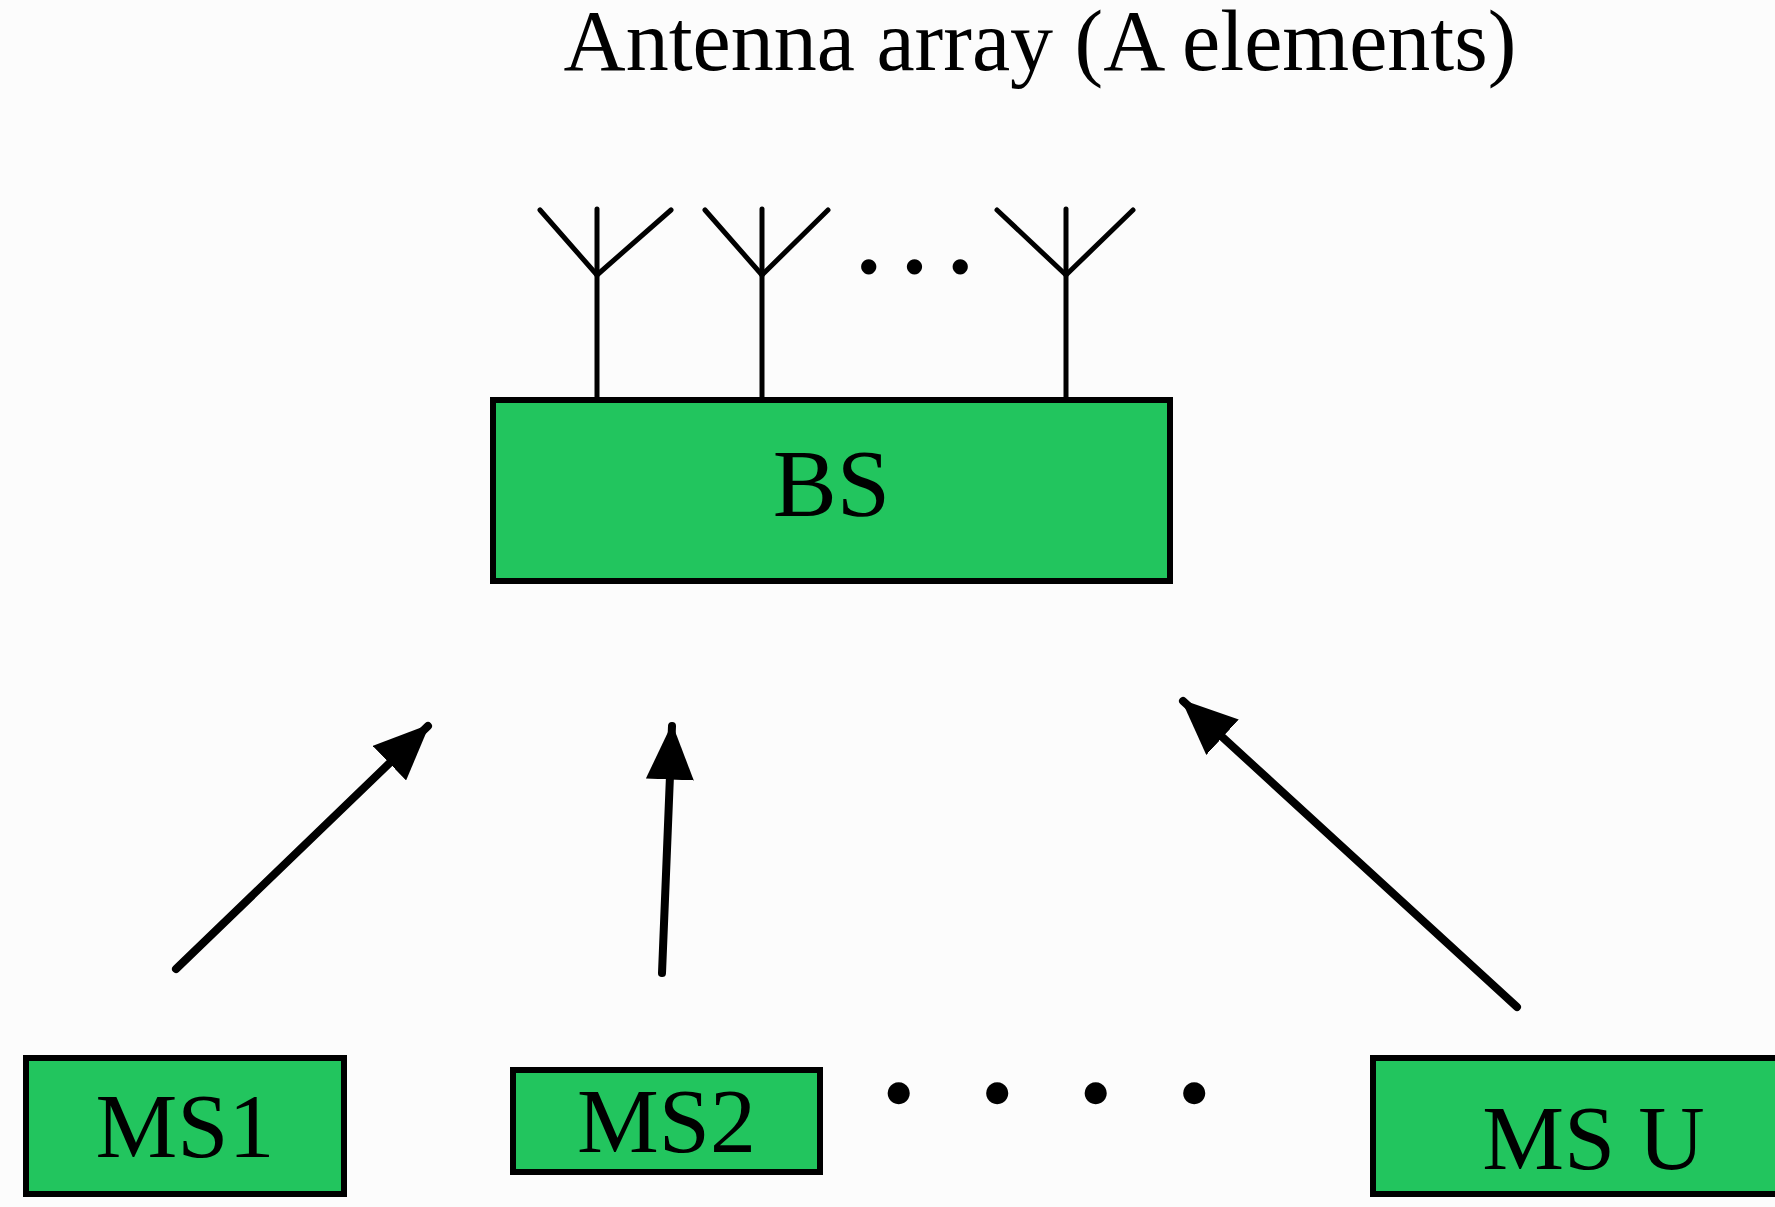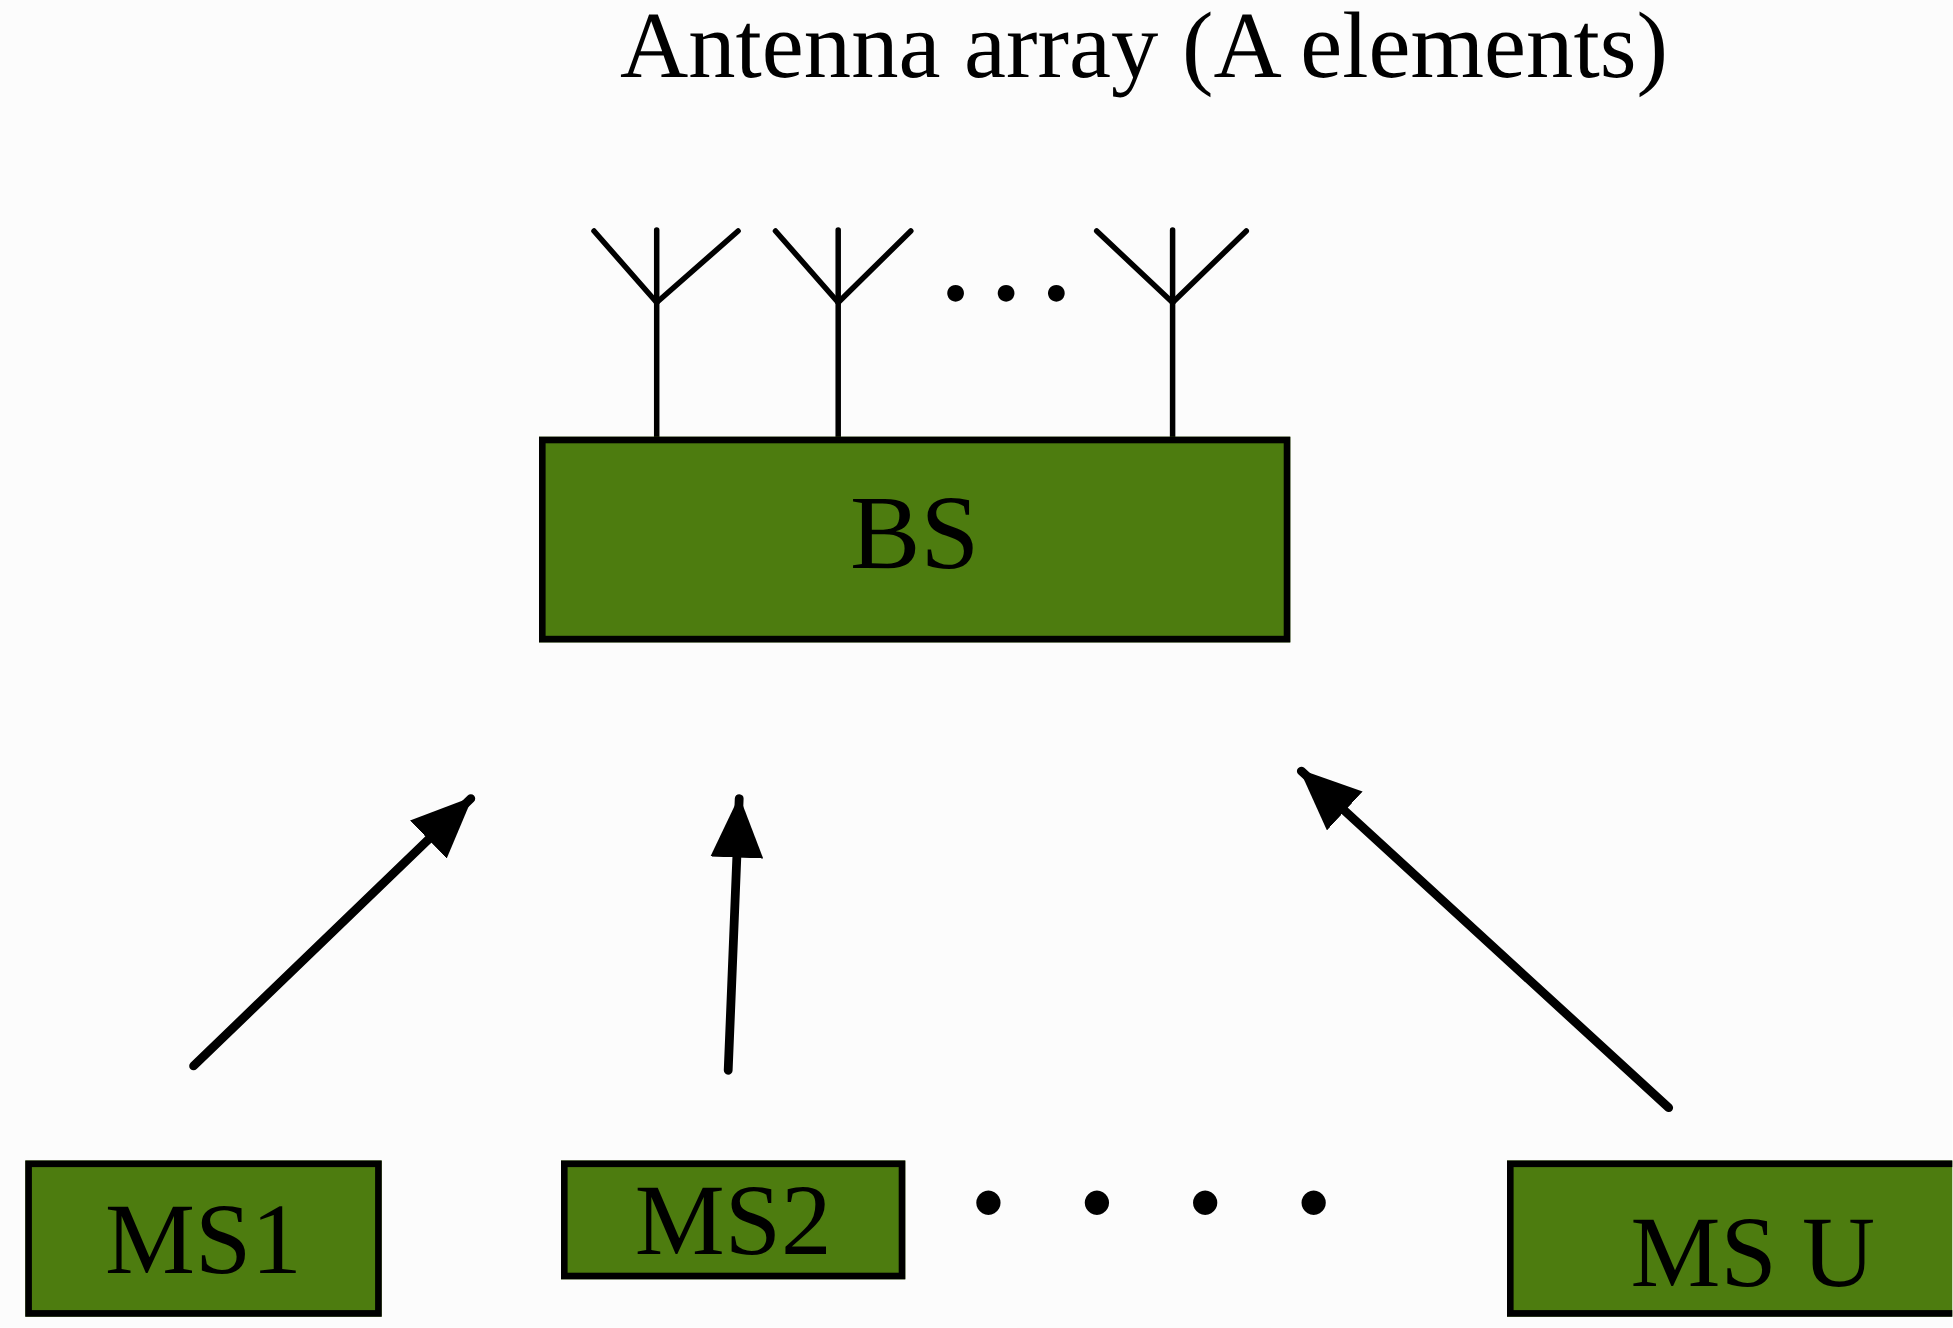--- a/index.html
+++ b/index.html
@@ -31,21 +31,21 @@
     text-align: center;
     font-size: 86px;
     line-height: 1.1;
     white-space: nowrap;
     color: #000000;
   }
   .node-box {
     position: absolute;
     box-sizing: border-box;
     border: 6px solid #000000;
-    background: #4d7c0f;
+    background: #22c55e;
     display: flex;
     align-items: center;
     justify-content: center;
     font-family: "Liberation Serif", serif;
     color: #000000;
   }
   .bs-box {
     left: 490px;
     top: 397px;
     width: 683px;
@@ -53,21 +53,21 @@
     font-size: 96px;
     padding-bottom: 14px;
   }
   .ms-box {
     top: 1055px;
     height: 142px;
     font-size: 92px;
     font-family: Liberation Serif, serif;
   }
   .ms1-box { left: 23px;   width: 324px; }
-  .ms2-box { left: 510px;  width: 313px; height: 108px; }
+  .ms2-box { left: 510px;  width: 313px; height: 108px; margin-top: 12px; }
   .msu-box { left: 1370px; width: 447px; align-items: flex-end; }
   .dots {
     position: absolute;
     font-family: "DejaVu Sans", sans-serif;
     color: #000000;
     line-height: 1;
     white-space: nowrap;
   }
   .antenna-dots {
     left: 860px;

